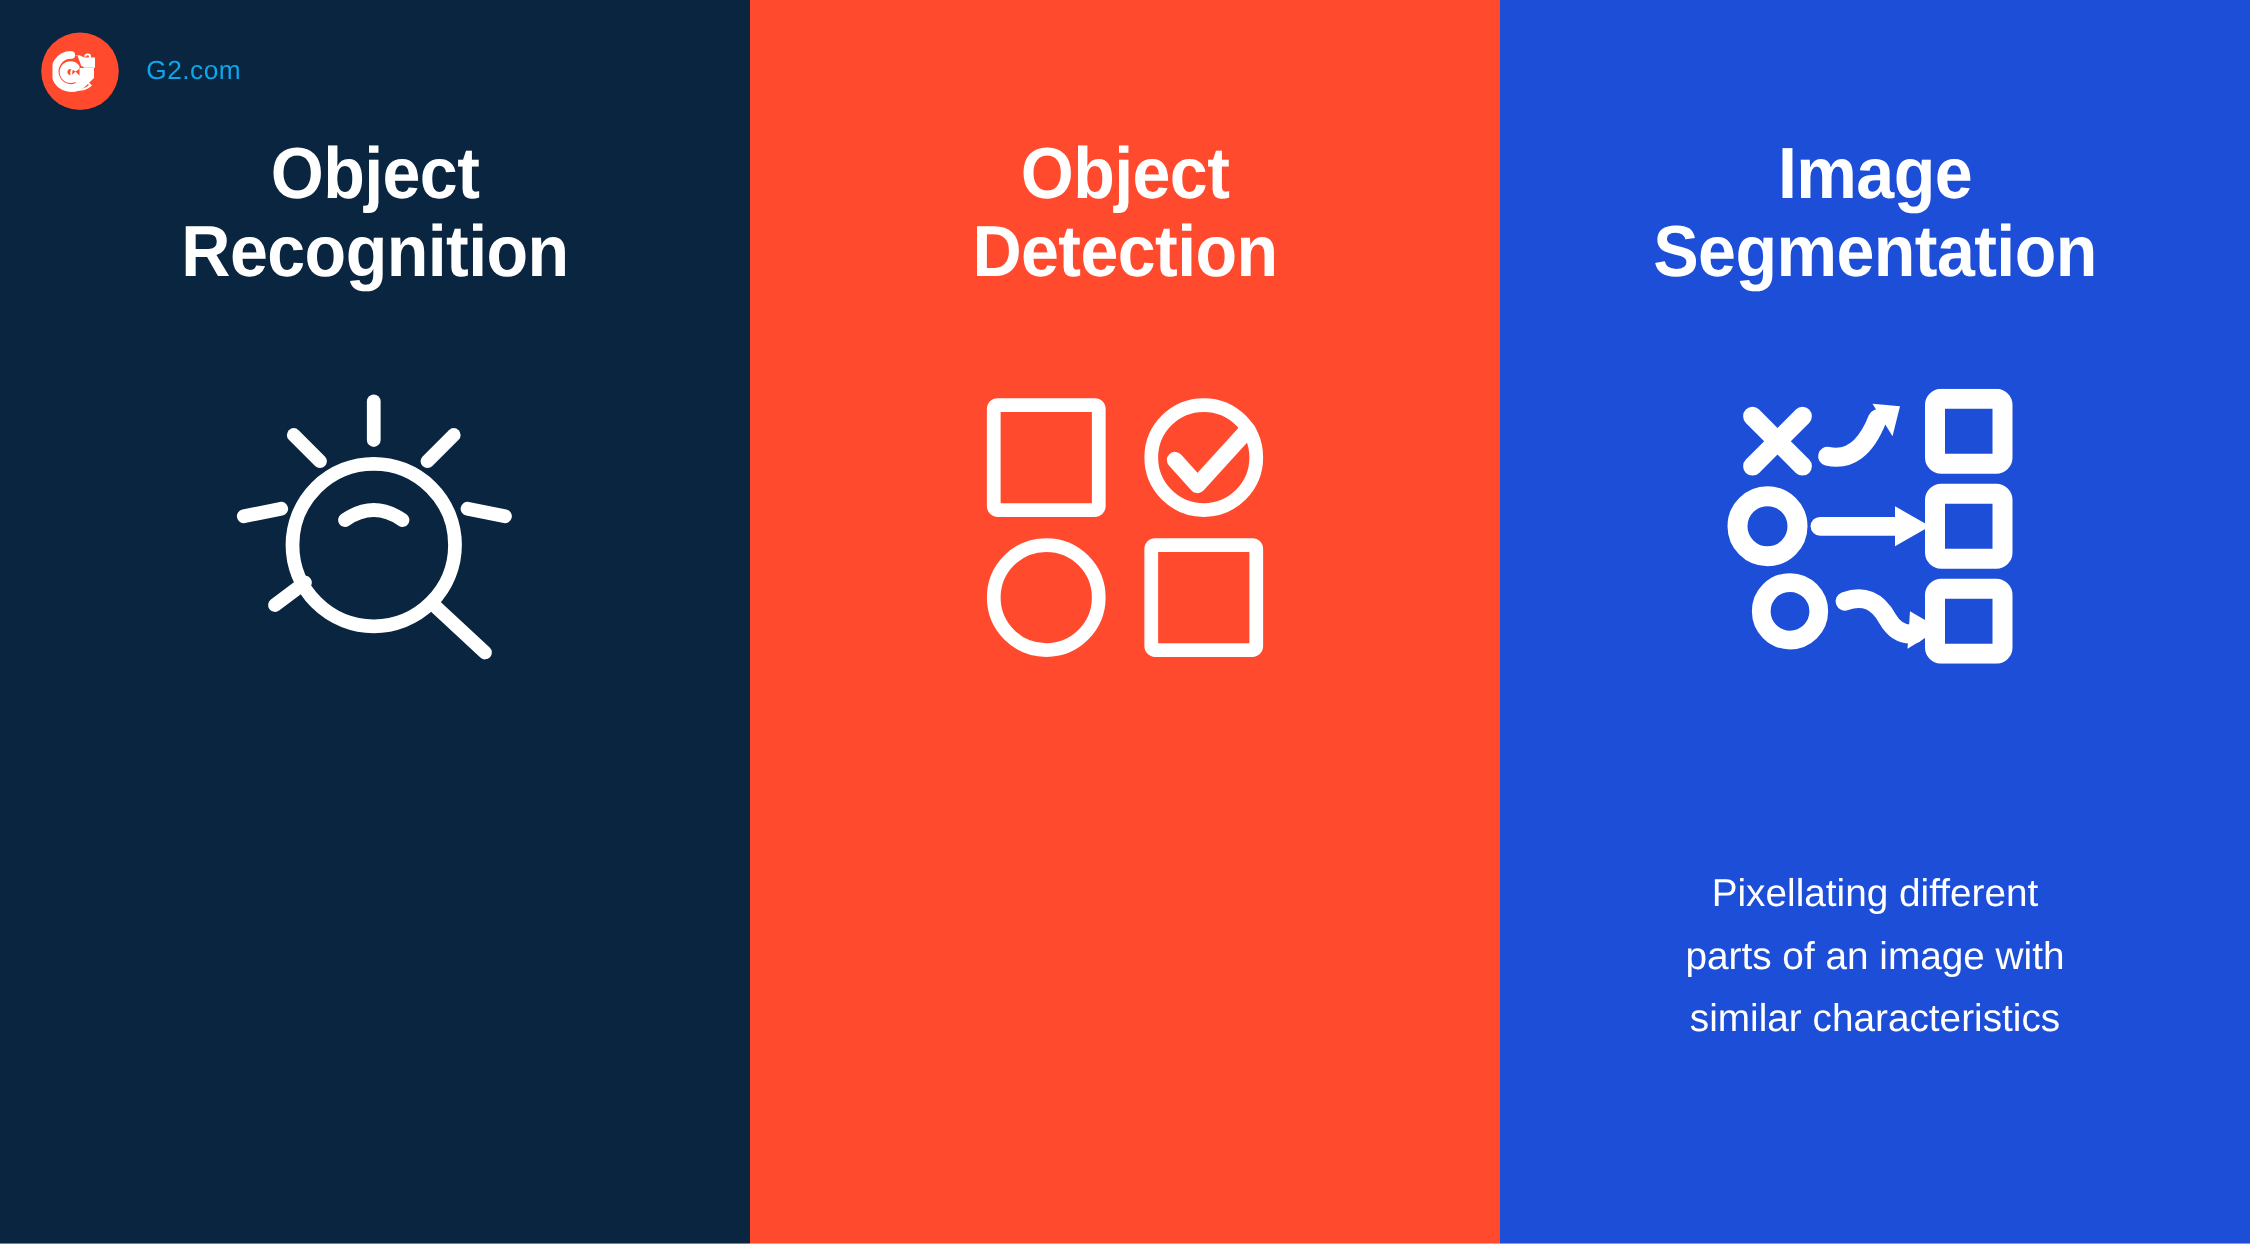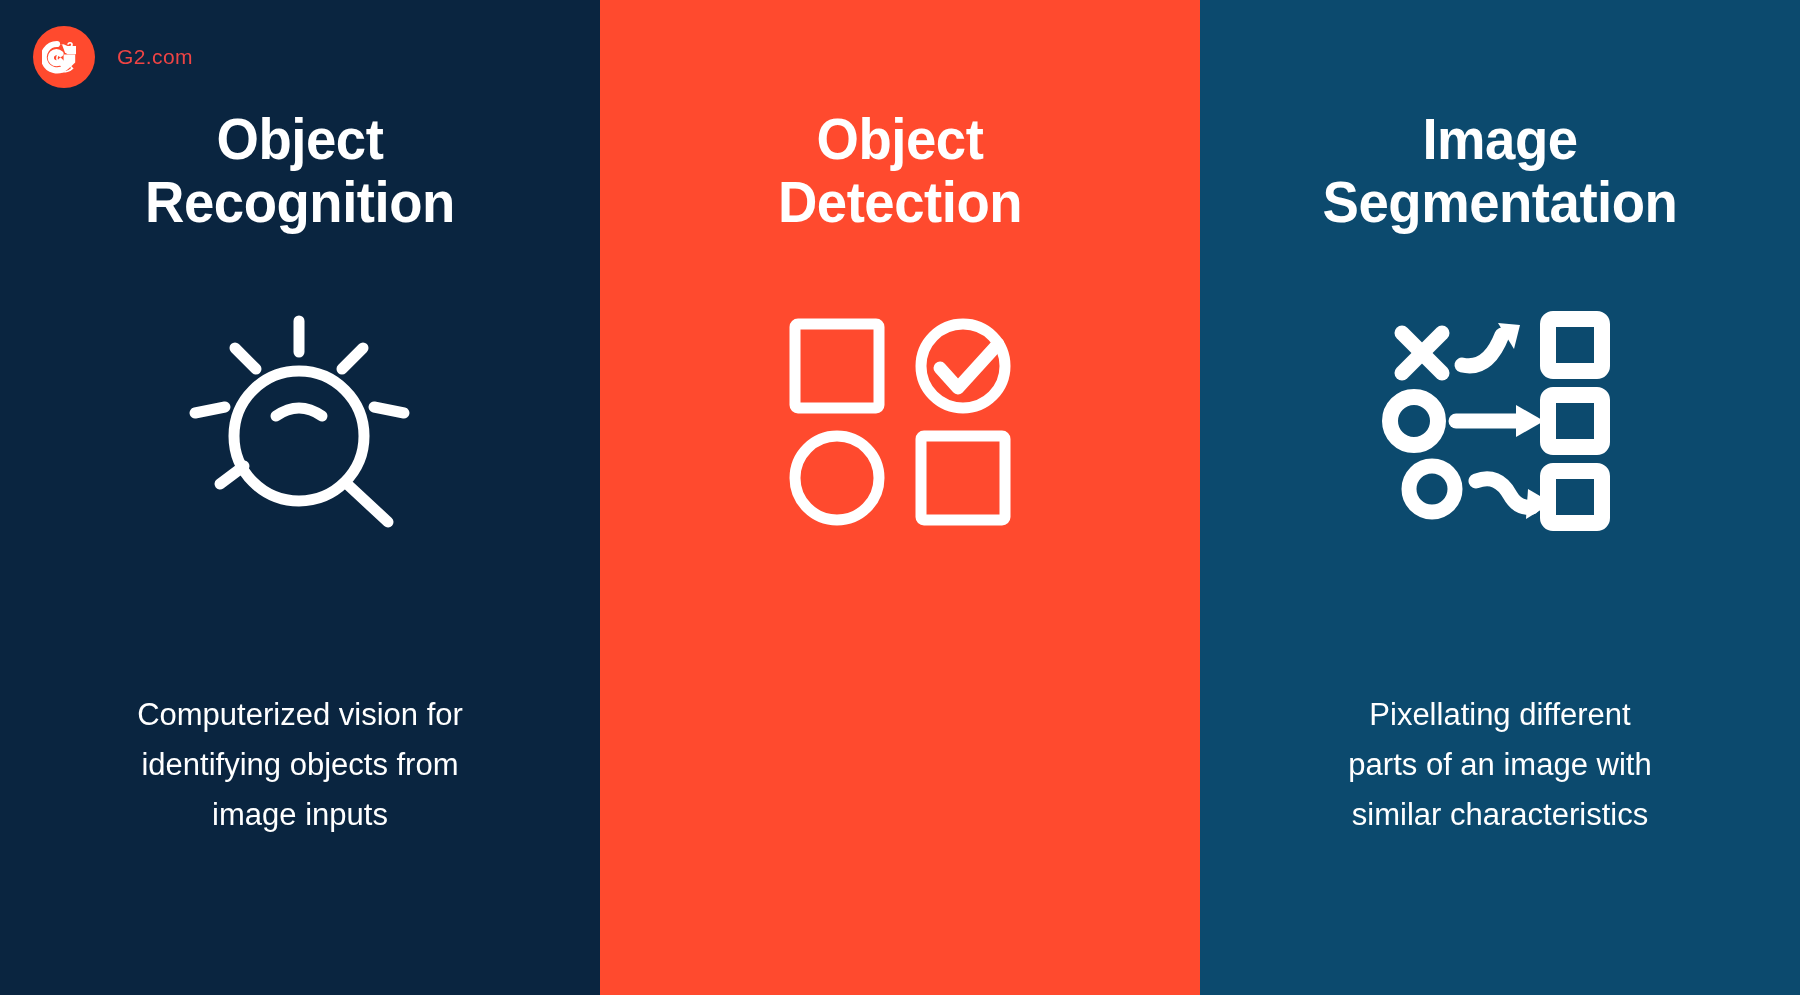--- a/index.html
+++ b/index.html
@@ -18,41 +18,41 @@
   .col {
     position:relative;
     width:600px; height:995px;
     display:flex;
     flex-direction:column;
     align-items:center;
     overflow:hidden;
   }
   .col-1 { background:#0A2540; }
   .col-2 { background:#FF4A2E; }
-  .col-3 { background:#0c4a6e; }
+  .col-3 { background:#1d4ed8; }
 
   
   .brand {
     position:absolute;
     top:26px; left:33px;
     display:flex;
     align-items:center;
     gap:22px;
   }
   .brand-mark {
     width:62px; height:62px;
     border-radius:50%;
     background:#FF4A2E;
     display:flex;
     align-items:center;
     justify-content:center;
   }
   .brand-name {
     font-size:21px;
-    color:#ef4444;
+    color:#0ea5e9;
     letter-spacing:.4px;
     white-space:nowrap;
   }
 
   
   .title {
     margin-top:108px;
     width:560px;
     text-align:center;
     color:#ffffff;
@@ -131,23 +131,20 @@
 
           <circle cx="119" cy="130" r="65" stroke-width="11"></circle>
 
           <line x1="166" y1="177" x2="208" y2="216" stroke-width="11"></line>
 
           <path d="M96 110 q23 -16 46 0" stroke-width="11"></path>
         </g>
       </svg>
     </div>
 
-    <p class="desc">Computerized vision for
-identifying objects from
-image inputs</p>
   </section>
 
   <section class="col col-2">
     <h2 class="title">Object
 Detection</h2>
 
     <div class="icon-wrap">
       <svg width="230" height="230" viewBox="0 0 230 230" aria-hidden="true">
         <g fill="none" stroke="#ffffff" stroke-width="11">
 

